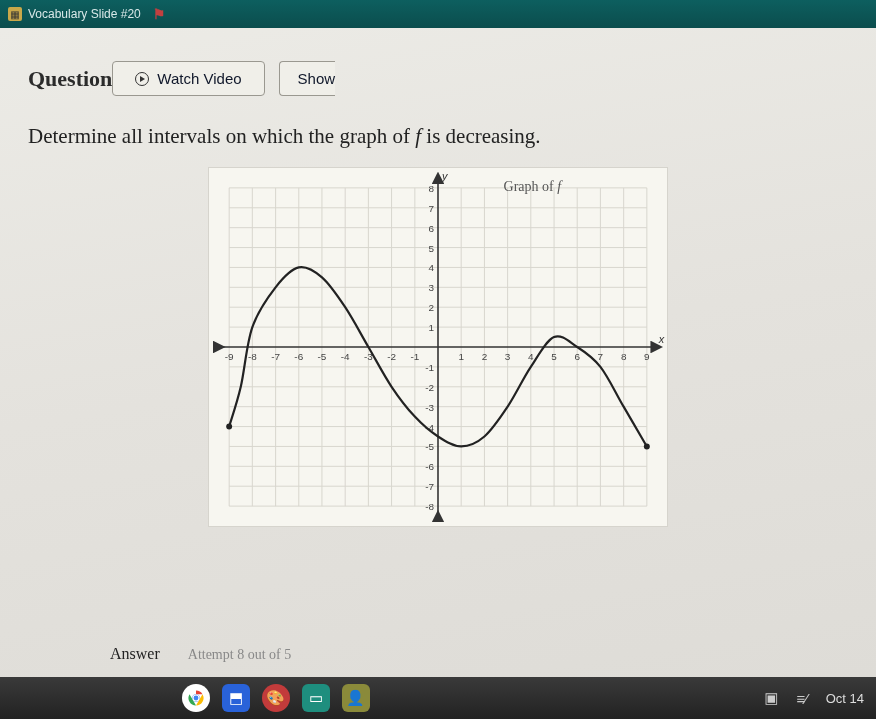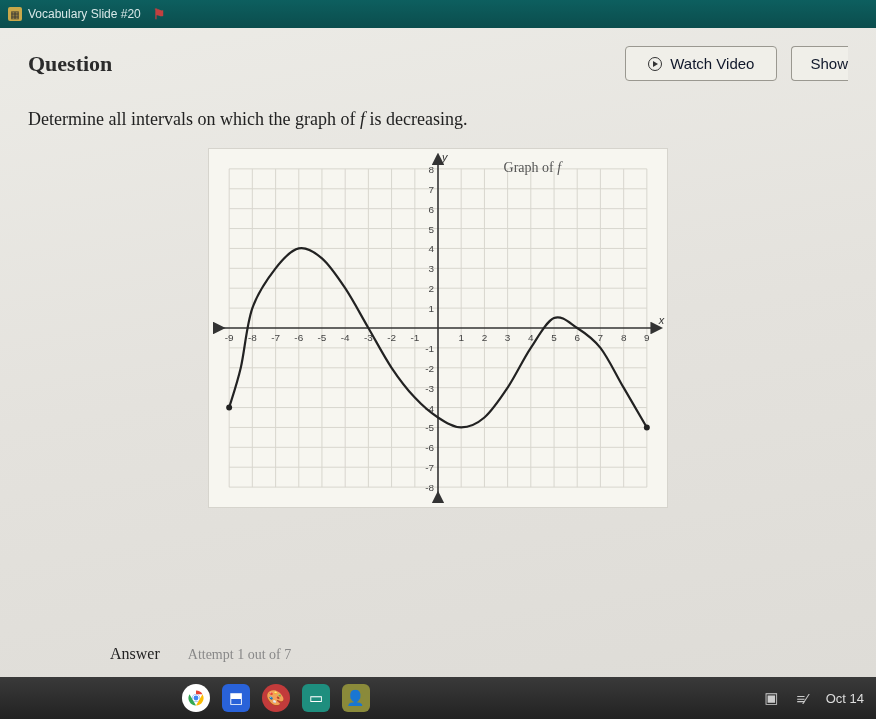--- a/index.html
+++ b/index.html
@@ -40,22 +40,23 @@
   }
   .content-area {
     padding: 18px 28px 8px 28px;
     height: calc(100% - 28px - 42px);
     background: linear-gradient(170deg, #ecebe6 0%, #e4e2dd 50%, #dedcd7 100%);
     position: relative;
   }
   .question-row {
     display: flex;
     align-items: center;
-    justify-content: space-between;
+    justify-content: flex-start;
     margin-bottom: 28px;
+    margin-top: 15px;
   }
   .question-label {
     font-family: Georgia, 'Times New Roman', serif;
     font-size: 22px;
     font-weight: bold;
     color: #2b2b2b;
   }
   .right-buttons { display: flex; gap: 14px; }
   .outline-btn {
     border: 1px solid #9a9890;
@@ -80,21 +81,21 @@
   }
   .play-icon::after {
     content: "";
     border-left: 5px solid #333;
     border-top: 3px solid transparent;
     border-bottom: 3px solid transparent;
     margin-left: 1px;
   }
   .prompt {
     font-family: Georgia, 'Times New Roman', serif;
-    font-size: 18px;
+    font-size: 21px;
     color: #222;
     margin-bottom: 18px;
   }
   .prompt .f { font-style: italic; }
   .graph-wrap {
     display: flex;
     justify-content: center;
     margin-top: 4px;
     position: relative;
   }
@@ -279,21 +280,21 @@
 
       <path id="curve-path" fill="none" stroke="#222" stroke-width="2.2" d="M 20,260 C 21.944444444444443,253.33333333333334 27.777777777777775,236.66666666666666 31.666666666666664,220 C 35.55555555555555,203.33333333333334 37.5,176.66666666666666 43.33333333333333,160 C 49.16666666666666,143.33333333333334 58.88888888888888,130 66.66666666666666,120 C 74.44444444444443,110 82.22222222222223,101.66666666666667 90,100 C 97.77777777777777,98.33333333333333 105.55555555555554,103.33333333333333 113.33333333333333,110 C 121.11111111111111,116.66666666666667 128.8888888888889,128.33333333333334 136.66666666666669,140 C 144.44444444444446,151.66666666666666 152.22222222222223,166.66666666666666 160,180 C 167.77777777777777,193.33333333333334 175.55555555555557,208.33333333333334 183.33333333333334,220 C 191.11111111111111,231.66666666666666 198.88888888888889,241.66666666666666 206.66666666666666,250 C 214.44444444444443,258.3333333333333 222.22222222222223,265 230,270 C 237.77777777777777,275 245.55555555555557,280 253.33333333333334,280 C 261.11111111111114,280 268.8888888888889,276.6666666666667 276.6666666666667,270 C 284.44444444444446,263.3333333333333 292.22222222222223,251.66666666666666 300,240 C 307.77777777777777,228.33333333333334 315.55555555555554,211.66666666666666 323.3333333333333,200 C 331.1111111111111,188.33333333333334 338.8888888888889,173.33333333333334 346.6666666666667,170 C 354.44444444444446,166.66666666666666 362.22222222222223,175 370,180 C 377.77777777777777,185 385.55555555555554,190 393.3333333333333,200 C 401.1111111111111,210 408.88888888888886,226.66666666666666 416.66666666666663,240 C 424.4444444444444,253.33333333333334 436.1111111111111,273.3333333333333 440,280"></path>
 
       <circle id="curve-start" r="3" fill="#222" cx="20" cy="260"></circle>
       <circle id="curve-end" r="3" fill="#222" cx="440" cy="280"></circle>
     </svg>
   </div>
 
   <div class="answer-row">
     <span class="label">Answer</span>
-    <span class="attempt">Attempt 1 out of 7</span>
+    <span class="attempt">Attempt 8 out of 5</span>
   </div>
 </div>
 
 <div class="taskbar">
   <div class="taskbar-left">
     <span class="tb-icon tb-chrome">
       <svg width="18" height="18" viewBox="0 0 24 24">
           <circle cx="12" cy="12" r="10" fill="#fff"></circle>
           <circle cx="12" cy="12" r="5" fill="#4285f4"></circle>
           <path d="M12 2a10 10 0 0 1 8.7 5H12V2z" fill="#ea4335"></path>

